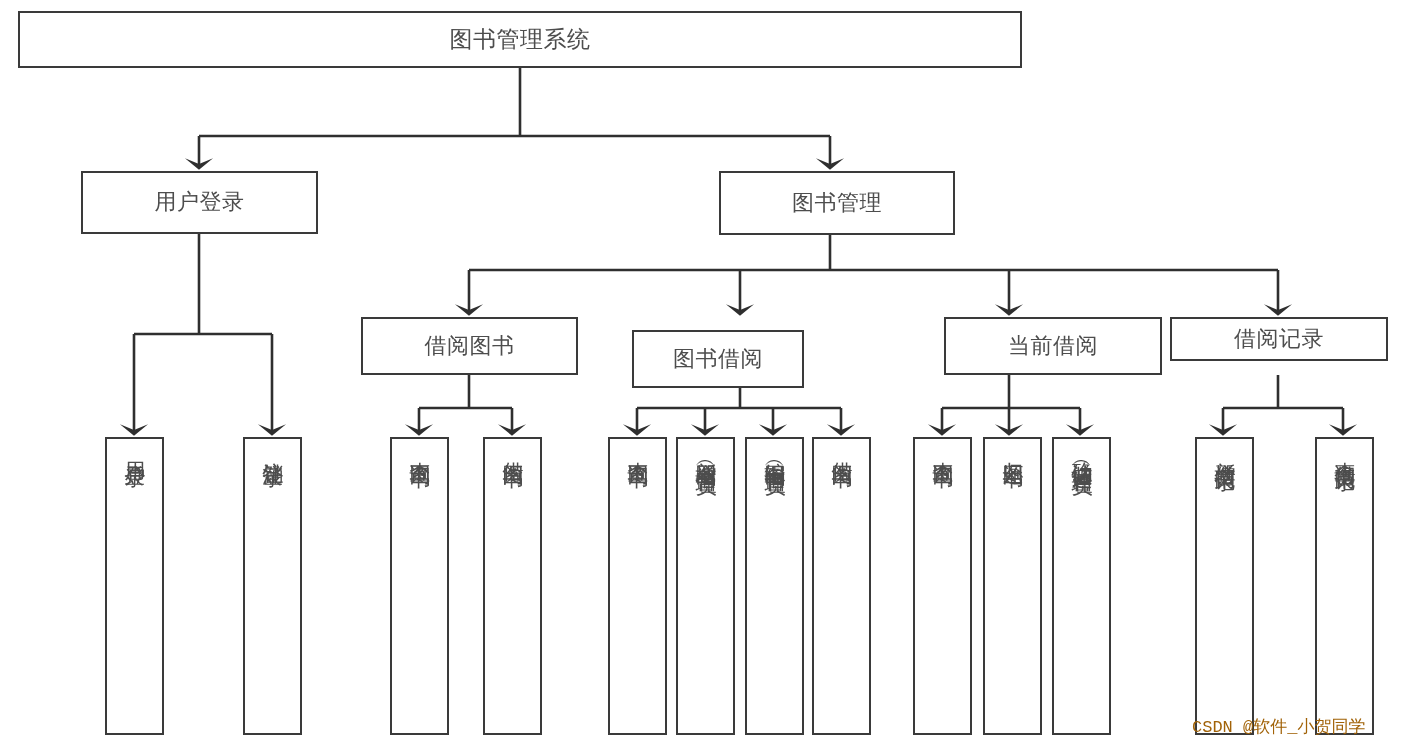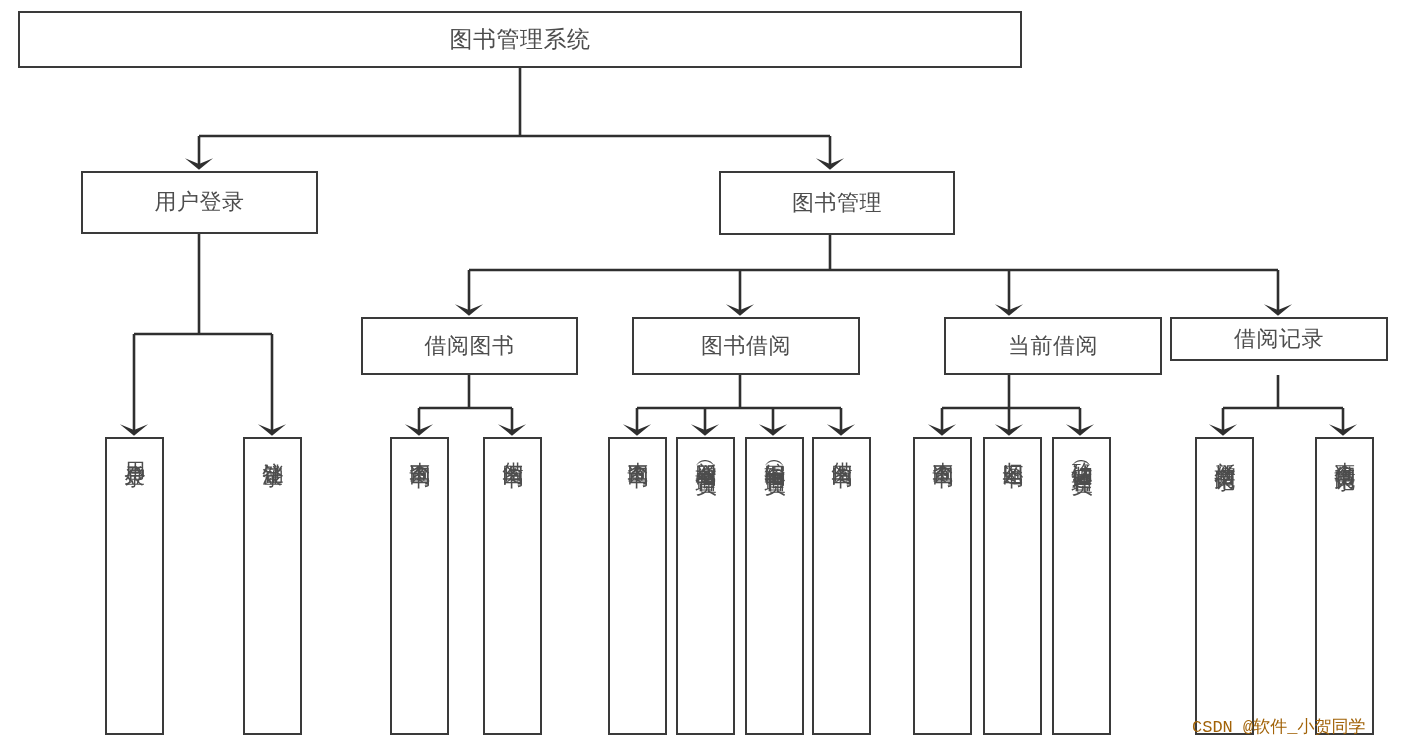--- a/index.html
+++ b/index.html
@@ -137,21 +137,21 @@
   <div class="node h-node" style="left:81px; top:171px; width:237px; height:63px;">
     <span class="label">用户登录</span>
   </div>
   <div class="node h-node" style="left:711px; top:171px; width:236px; height:64px;margin-left:8px;">
     <span class="label">图书管理</span>
   </div>
 
   <div class="node h-node" style="left:361px; top:317px; width:217px; height:58px;">
     <span class="label">借阅图书</span>
   </div>
-  <div class="node h-node" style="left:632px; top:317px; width:228px; height:58px;">
+  <div class="node h-node" style="left:632px; top:330px; width:172px; height:58px;">
     <span class="label">图书借阅</span>
   </div>
   <div class="node h-node" style="left:944px; top:317px; width:218px; height:58px;">
     <span class="label">当前借阅</span>
   </div>
   <div class="node h-node" style="left:1170px; top:317px; width:218px; height:44px;">
     <span class="label">借阅记录</span>
   </div>
 
   <div class="node v-node" style="left:105px; top:437px; width:59px; height:298px;">

